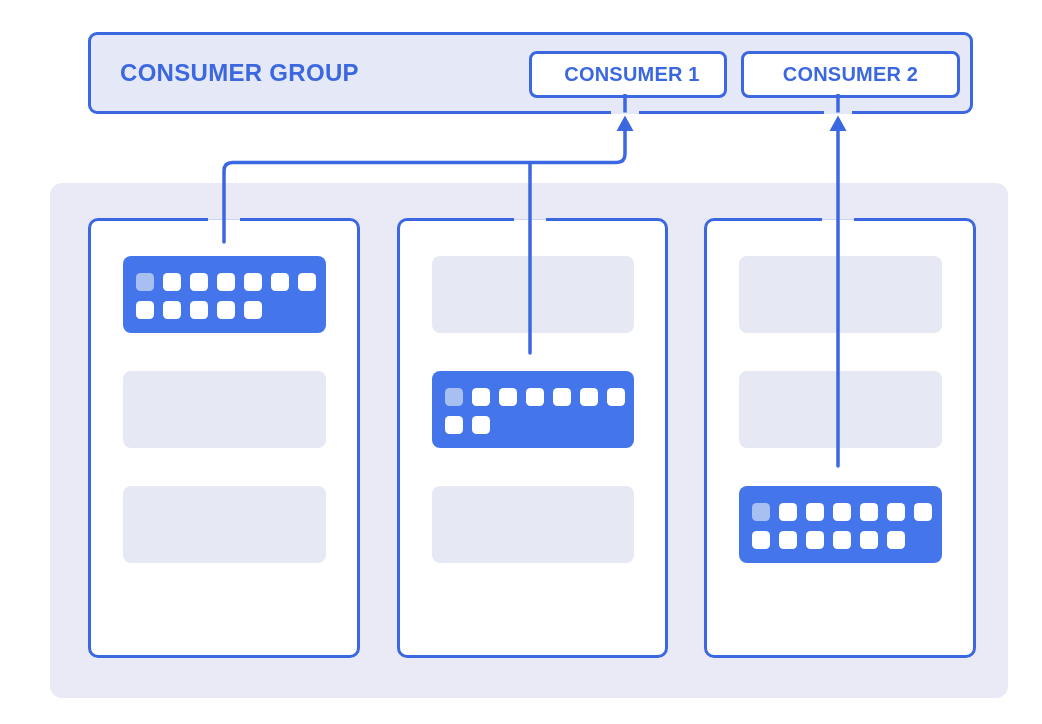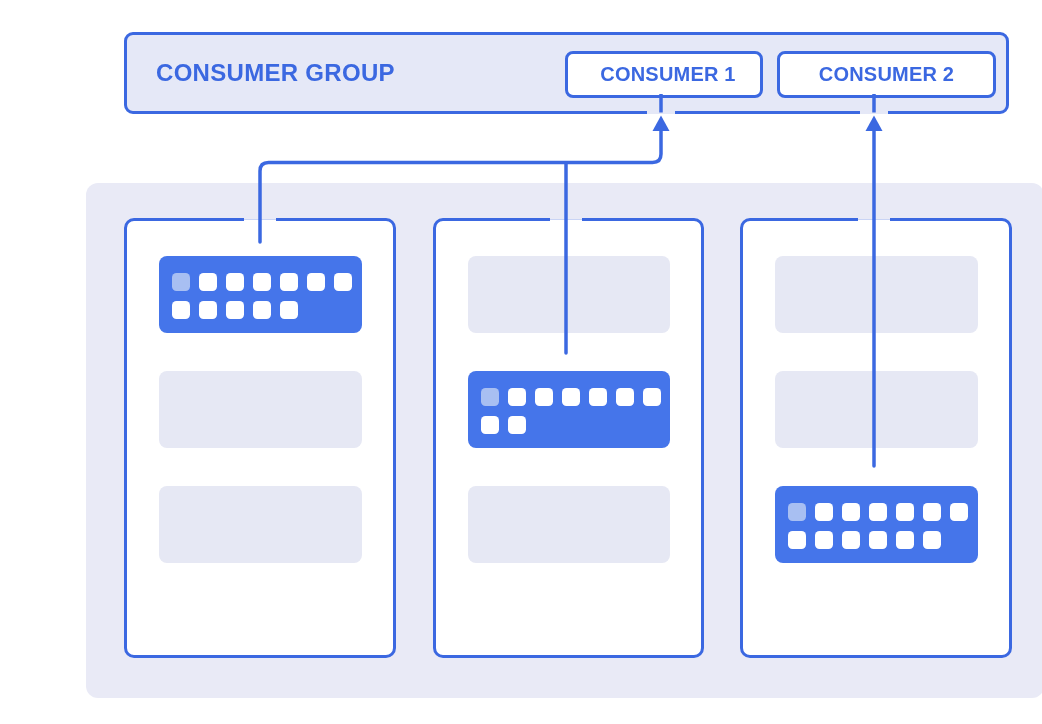--- a/index.html
+++ b/index.html
@@ -2,21 +2,21 @@
 <html><head>
 <meta charset="utf-8">
 <title>Consumer Group Diagram</title>
 <style>
   html,body{margin:0;padding:0;}
   body{
     width:1042px;height:724px;position:relative;overflow:hidden;
     background:#FFFFFF;
     font-family:"Liberation Sans", sans-serif;
   }
-  .canvas{position:absolute;inset:0;margin-left:36px;}
+  .canvas{position:absolute;inset:0;}
 
   
   .group-box{
     position:absolute;left:88px;top:32px;width:885px;height:82px;
     box-sizing:border-box;background:#E5E8F7;
     border:3px solid #3B68E1;border-radius:9px;
   }
   .group-label{
     position:absolute;left:29px;top:0;height:76px;
     display:flex;align-items:center;

